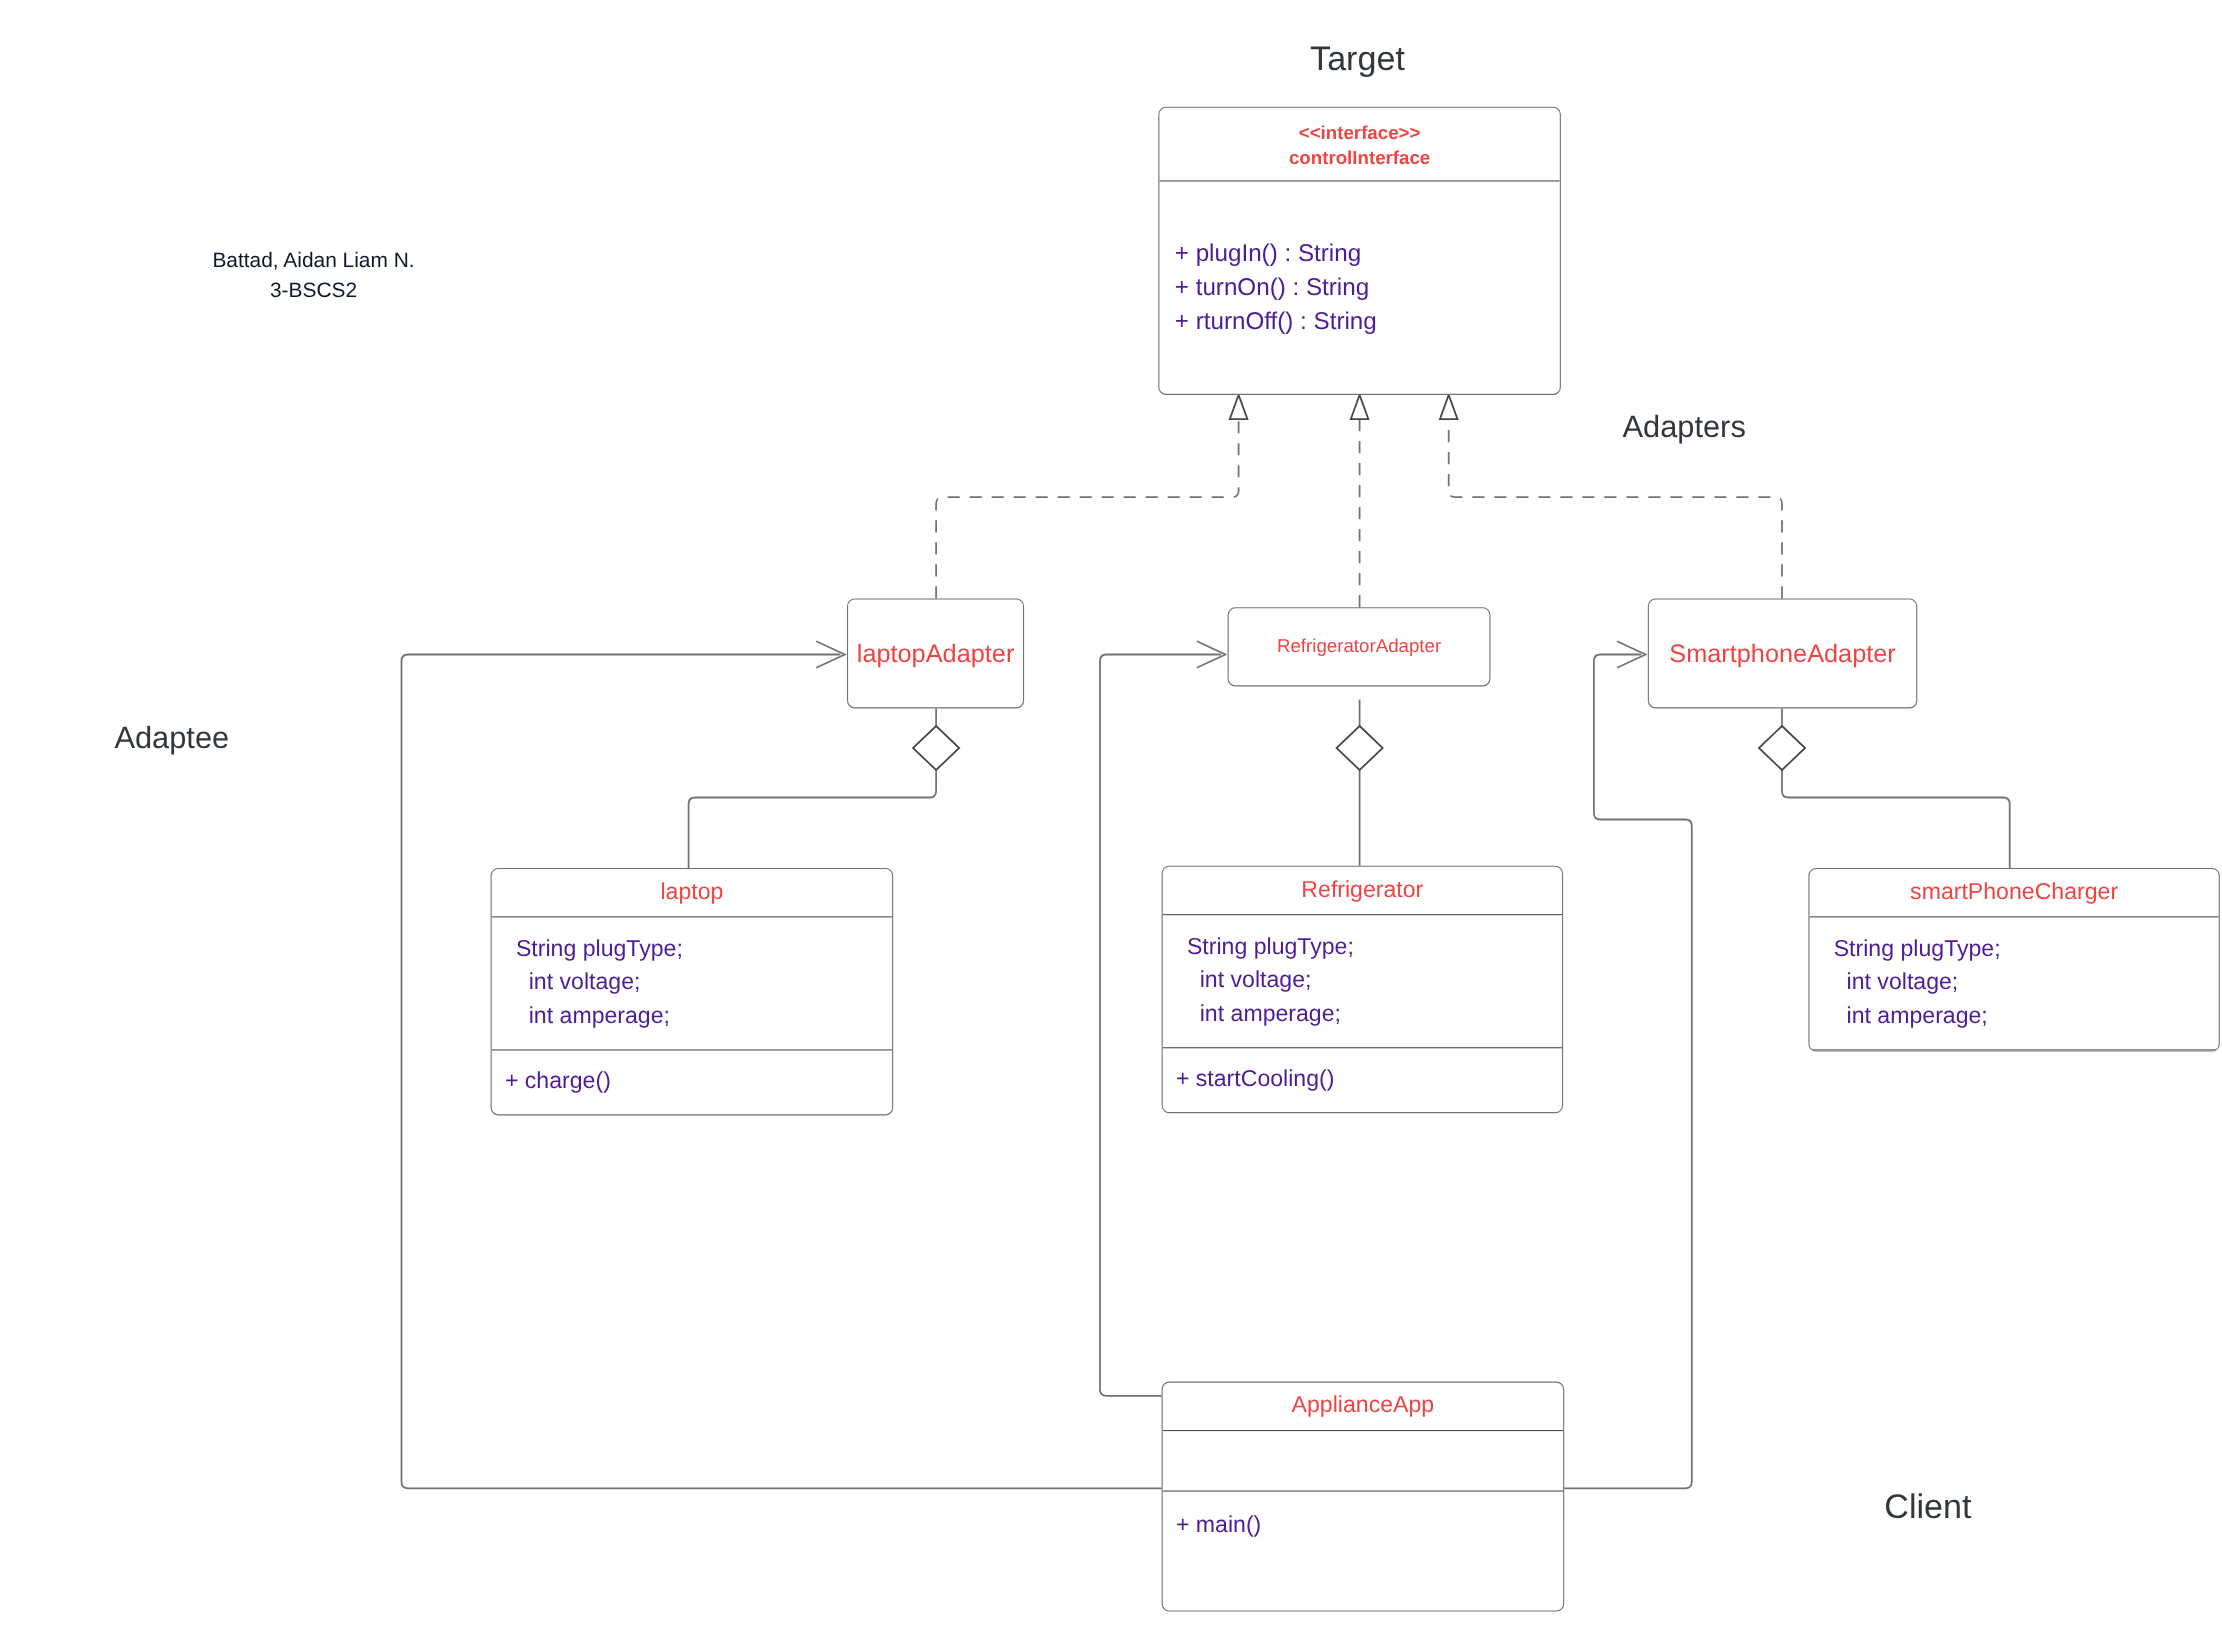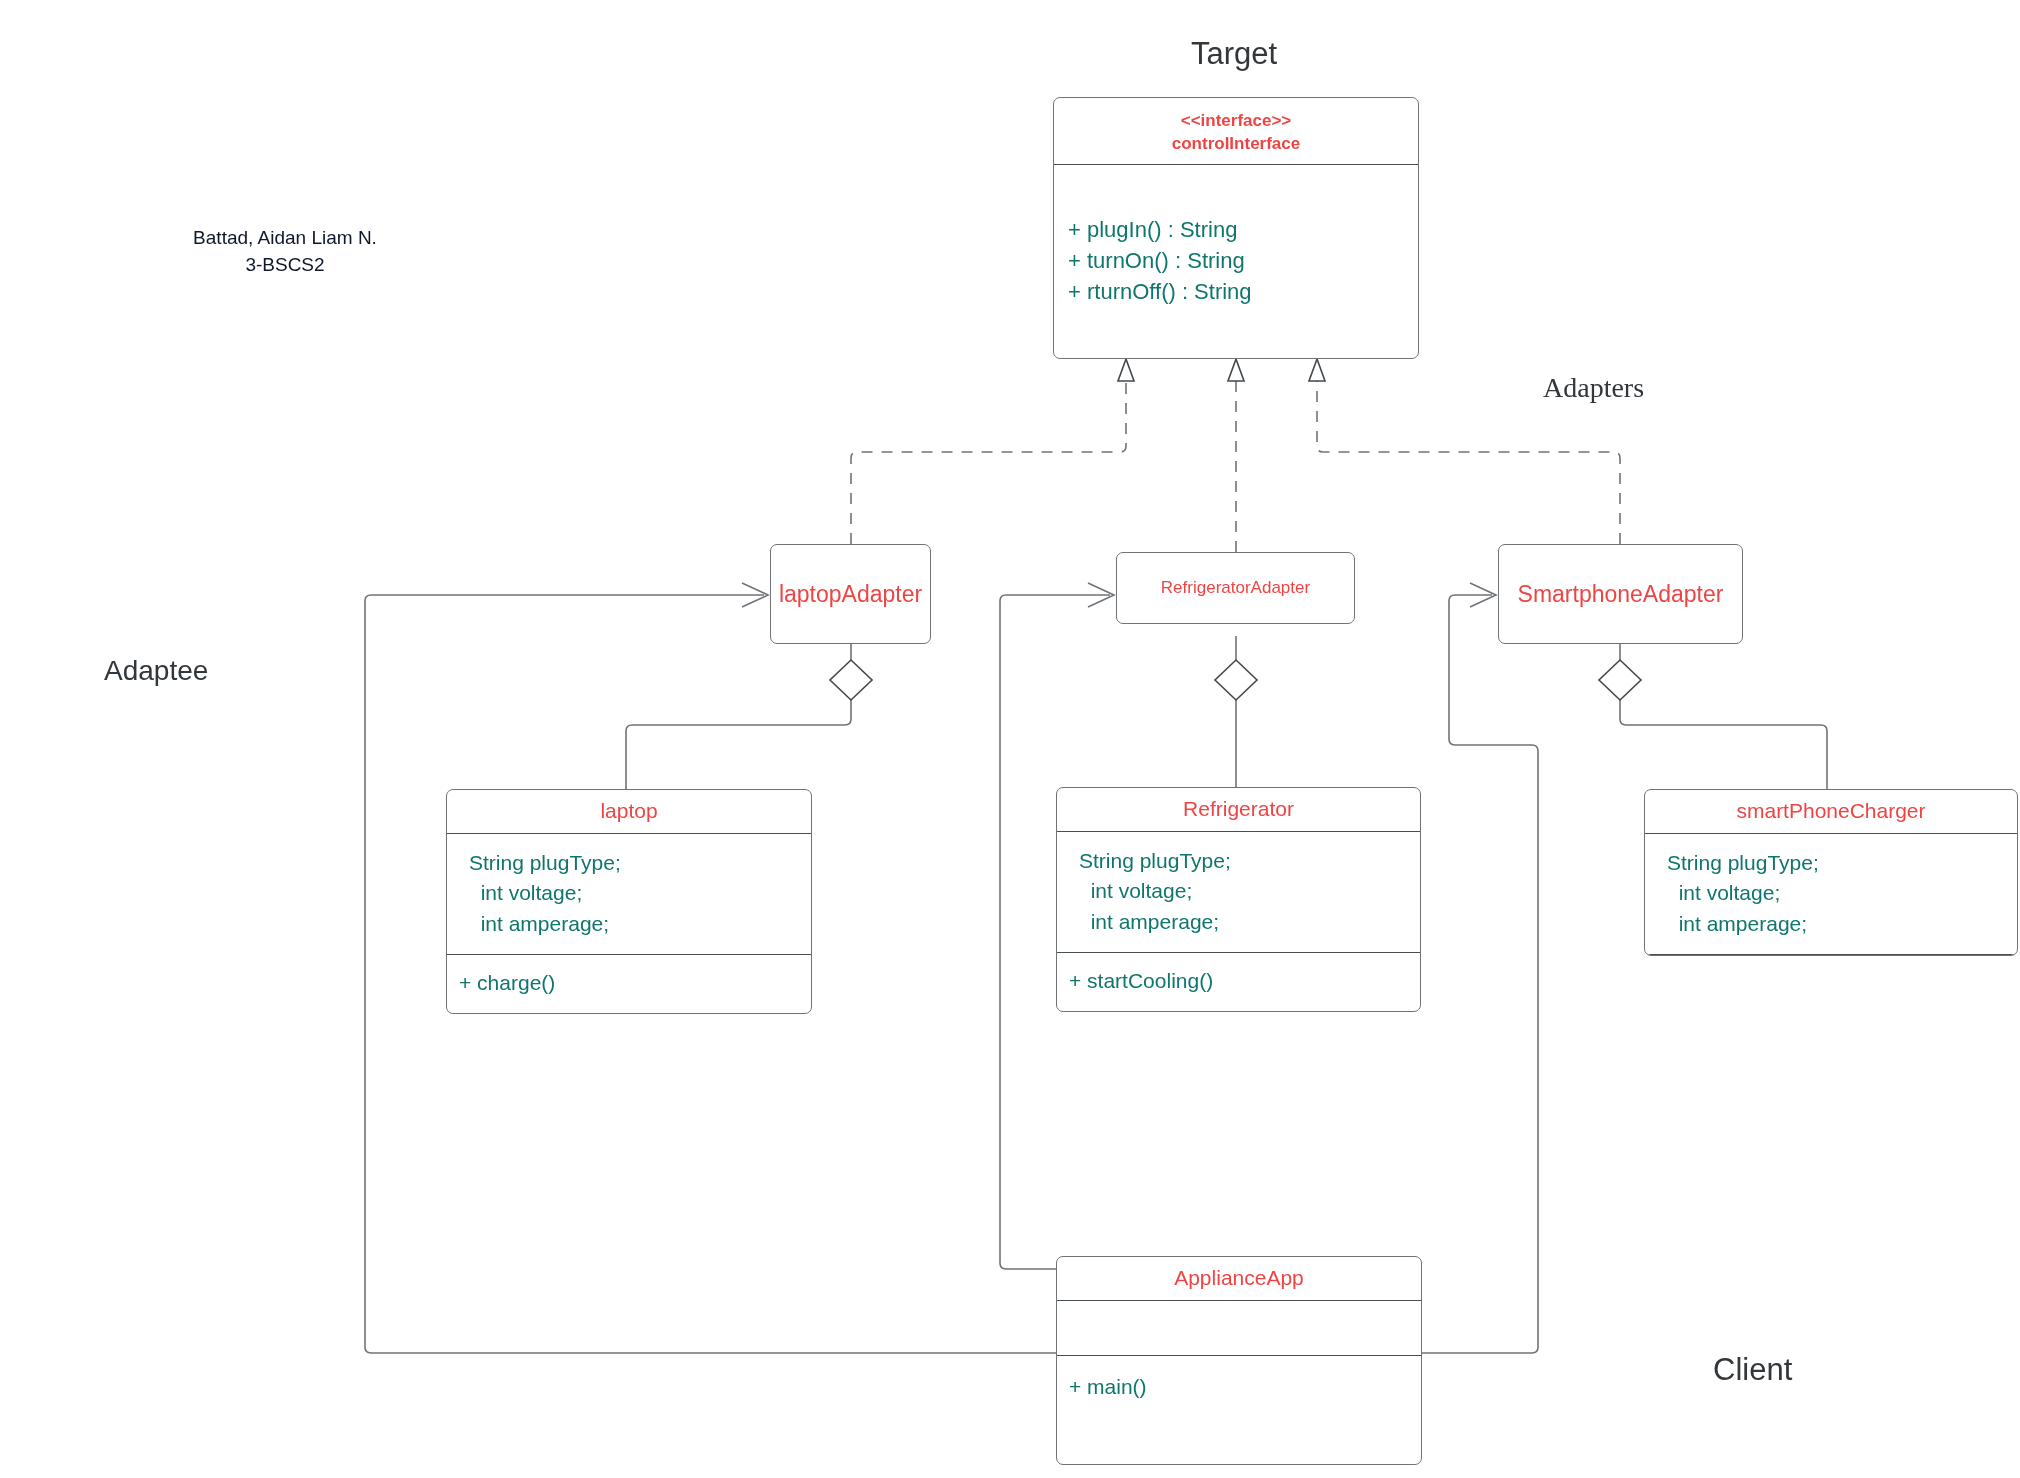--- a/index.html
+++ b/index.html
@@ -32,21 +32,21 @@
   .cls-title{
     text-align:center;
     color:#ef4444;
     white-space:nowrap;
   }
   .divider{
     border-top:1px solid #4a4f55;
     width:100%;
   }
   .attrs, .ops{
-    color:#0f766e;
+    color:#4c1d95;
     white-space:pre;
   }
   .section-label{
     position:absolute;
     color:#32373c;
     white-space:nowrap;
   }
   .author-label{
     position:absolute;
     color:#0f172a;
@@ -94,21 +94,21 @@
   #c-fridge{ left:1056px; top:787px; width:365px; }
   #c-charger{ left:1644px; top:789px; width:374px; }
   #c-charger .cls-title{ font-size:21px; }
   #c-charger .ops{ font-size:17px; padding:15px 0 16px 12px; }
   #c-app{ left:1056px; top:1256px; width:366px; height:209px; }
   #c-app .attrs{ height:54px; padding:0; }
   #c-app .ops{ font-size:21px; padding:16px 0 0 12px; }
 
   
   #lbl-target{ left:1191px; top:36px; font-size:31px; }
-  #lbl-adapters{ left:1543px; top:372px; font-size:28px;font-family:Liberation Serif, serif; }
+  #lbl-adapters{ left:1475px; top:372px; font-size:28px; }
   #lbl-adaptee{ left:104px; top:655px; font-size:28px; }
   #lbl-client{ left:1713px; top:1352px; font-size:31px; }
   #author{ left:172px; top:225px; width:226px; font-size:19px; }
 </style>
 </head>
 <body>
 
 <div id="canvas">
 
   <svg id="wires" viewBox="0 0 2020 1478" xmlns="http://www.w3.org/2000/svg">

